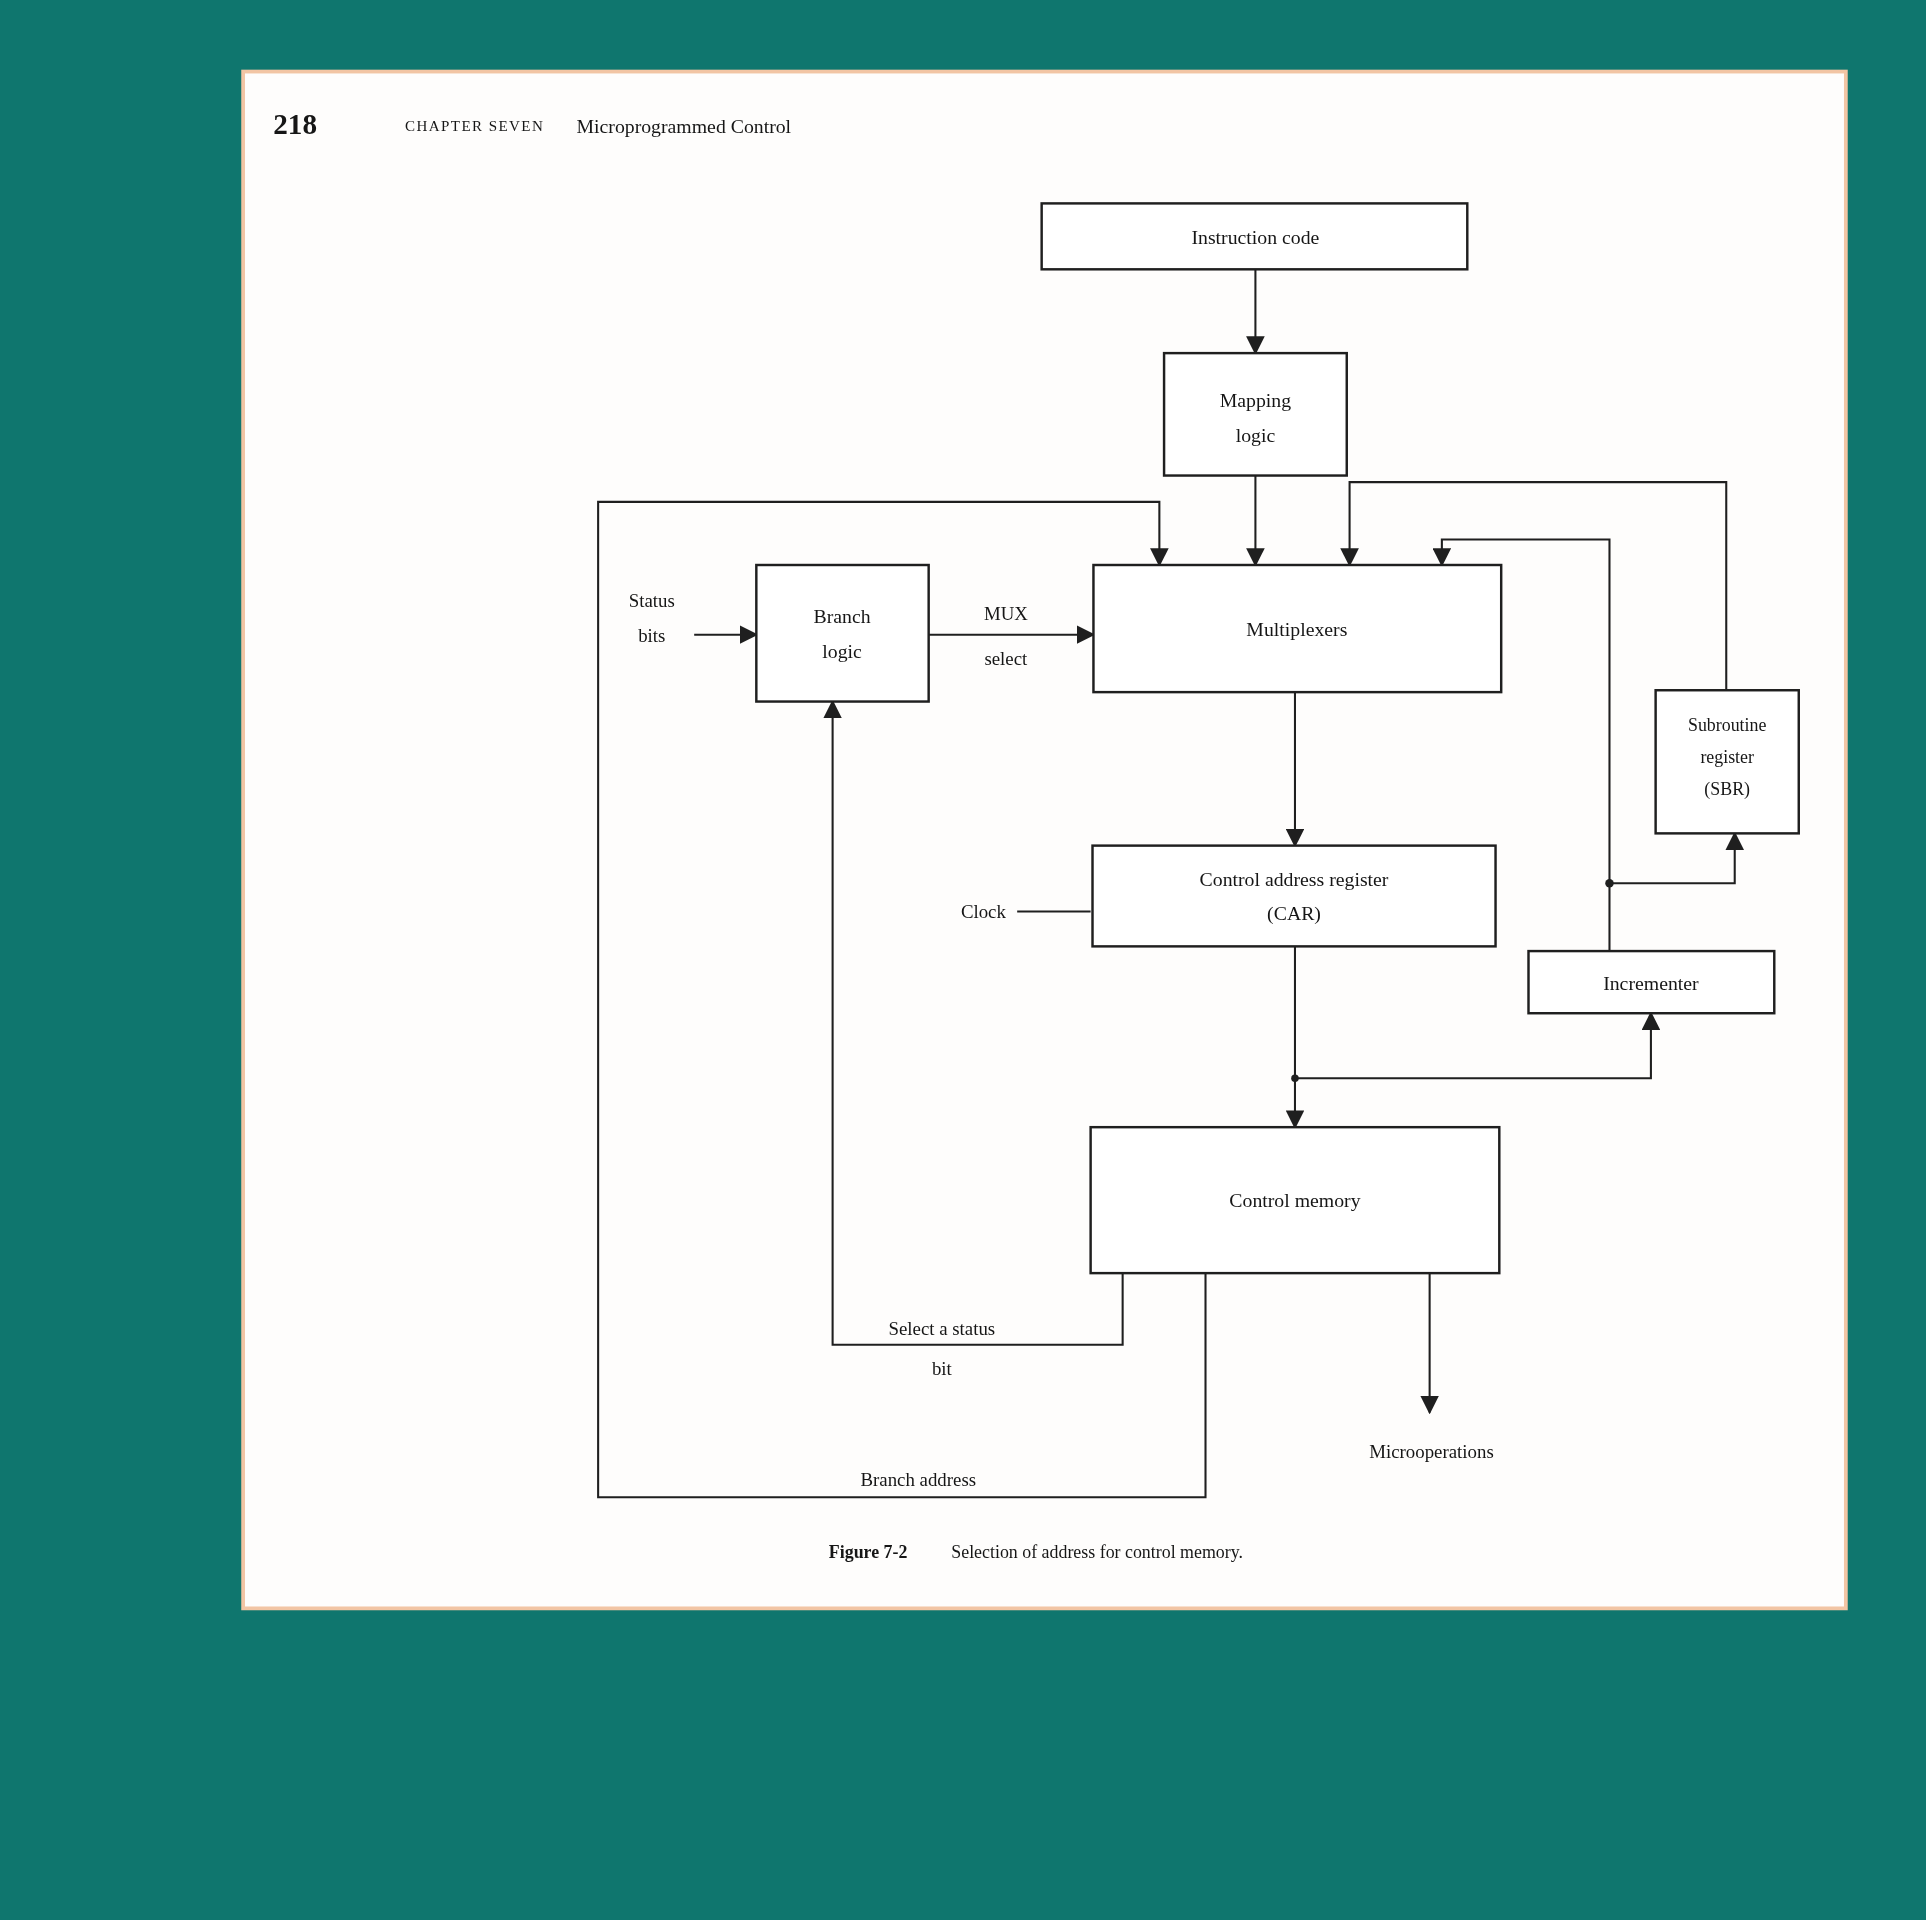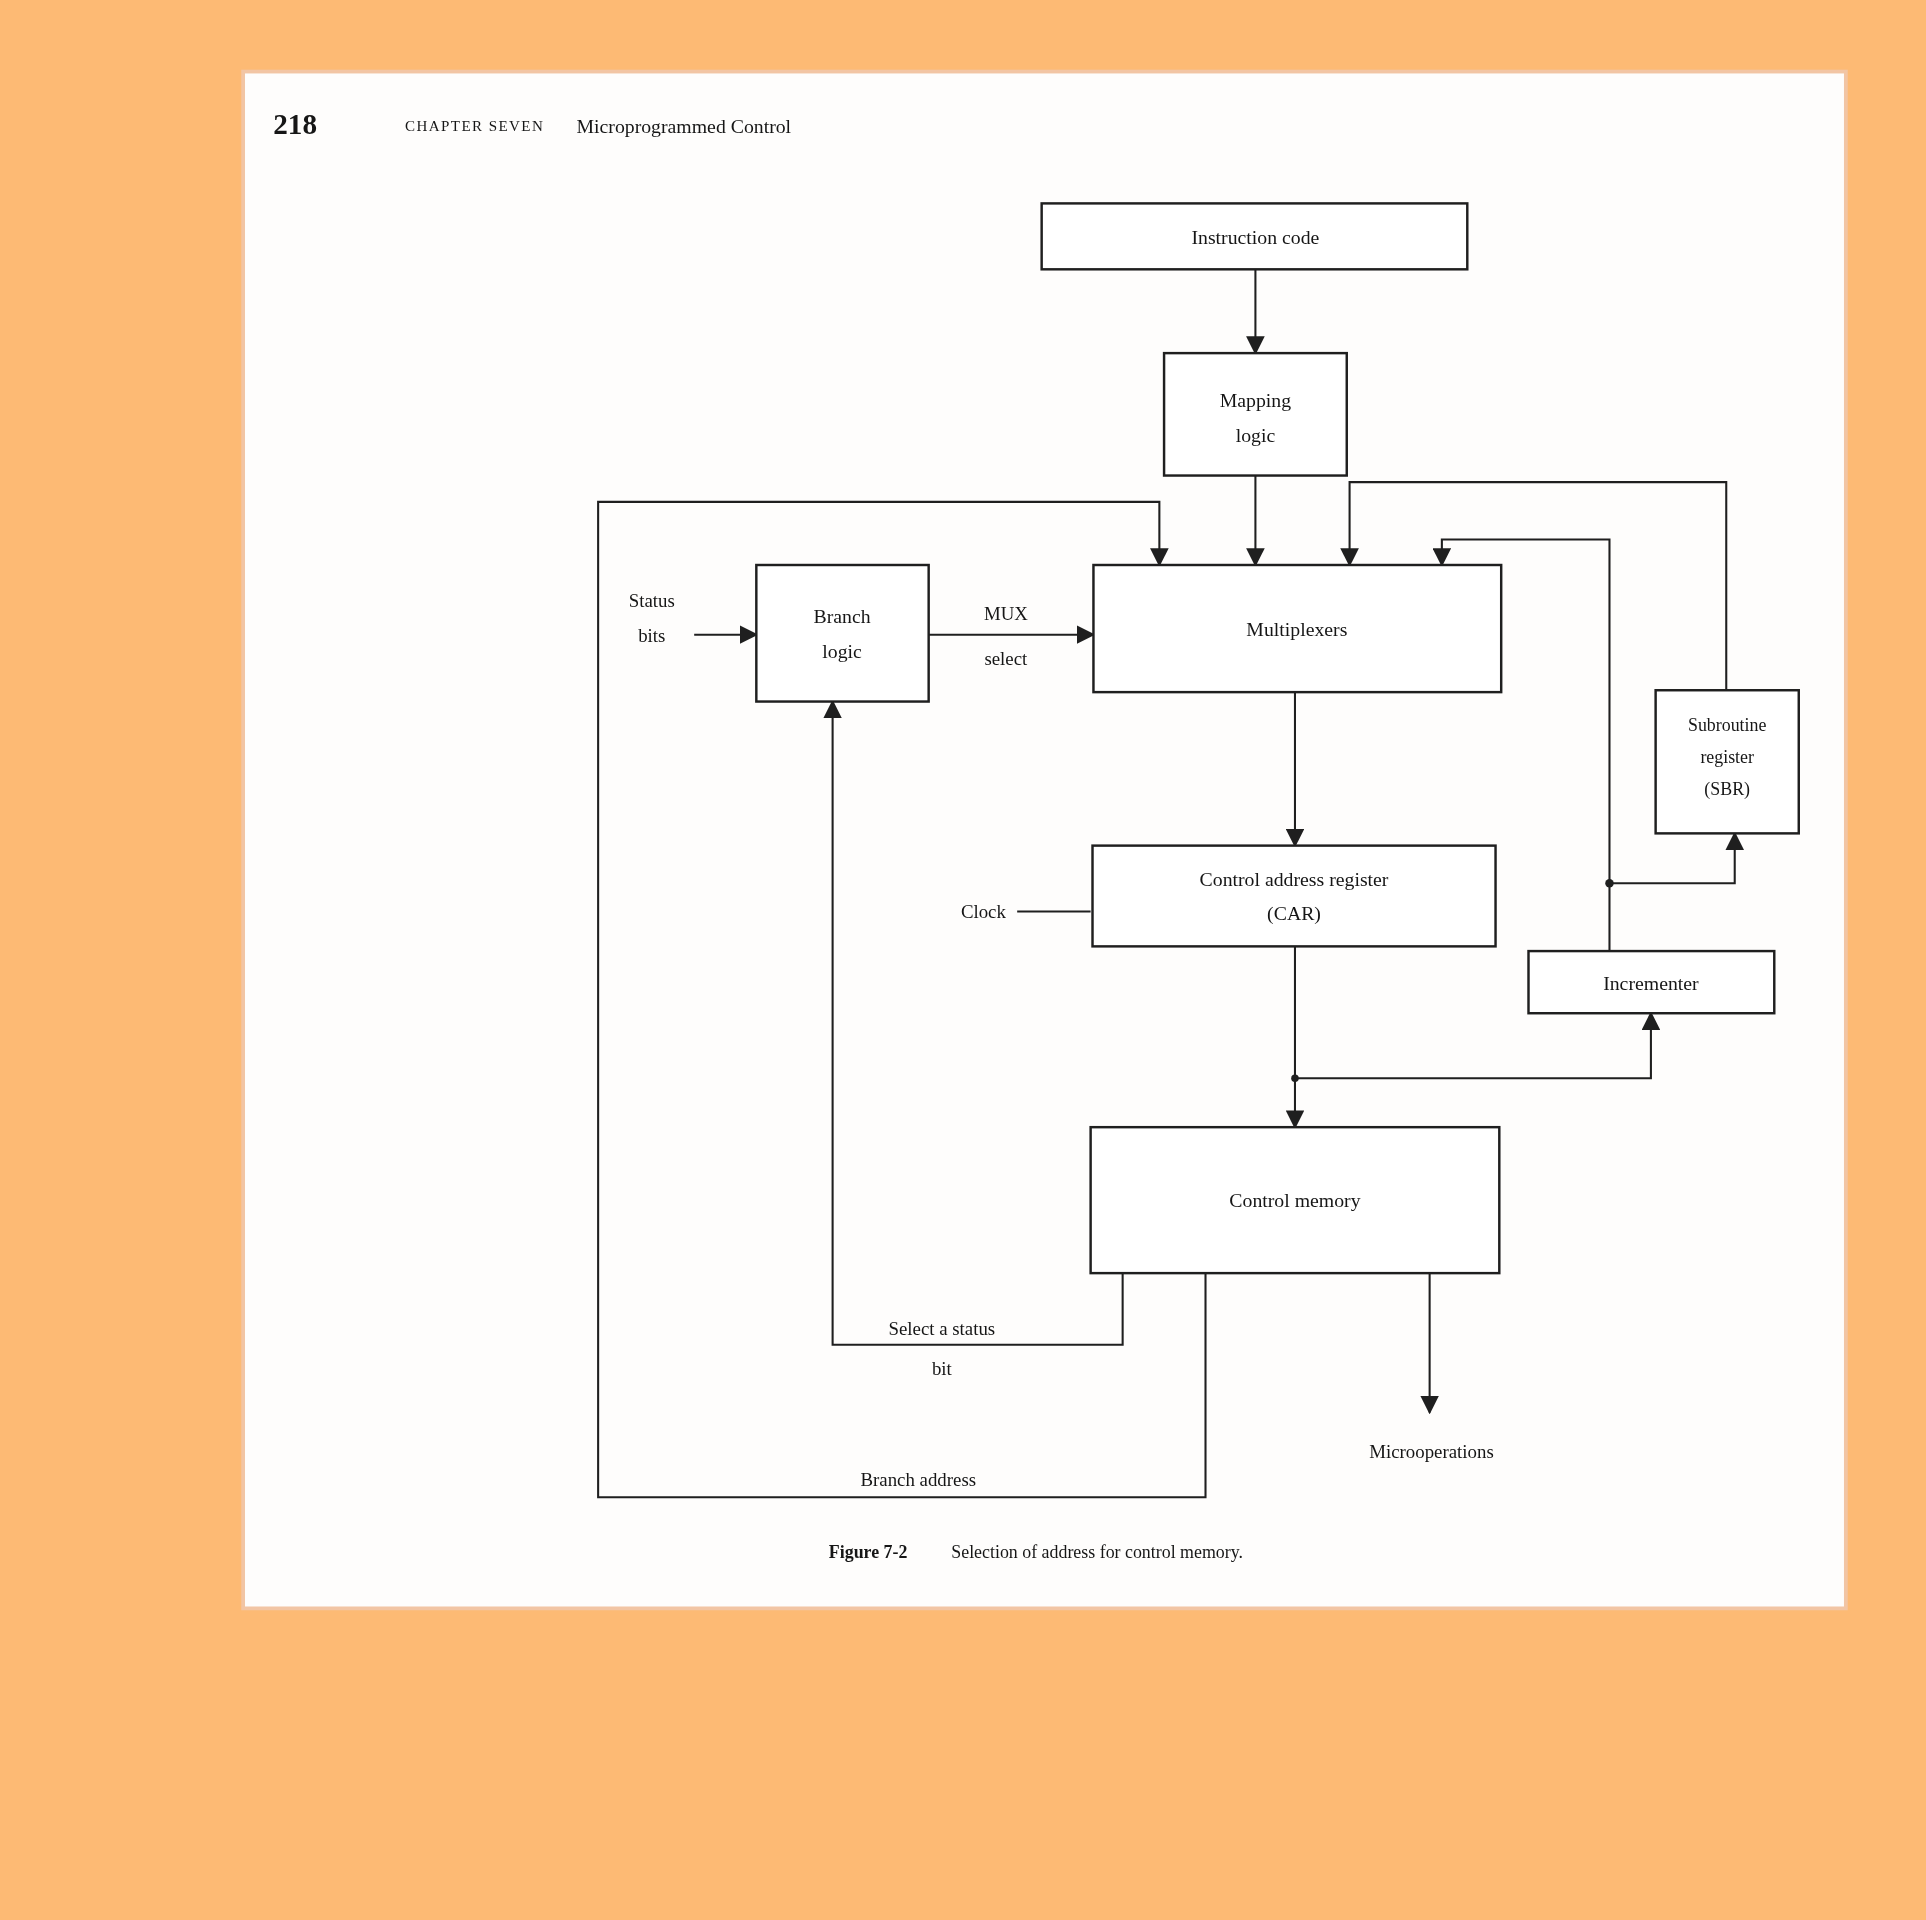--- a/index.html
+++ b/index.html
@@ -1,16 +1,16 @@
 <!DOCTYPE html>
 <html style="font-size:15px"><head>
 <meta charset="utf-8">
 <style>
   html,body{margin:0;padding:0;background:#ffffff;}
-  .canvas{position:relative;width:1927px;height:1921px;background:#fdba74;overflow:hidden;
+  .canvas{position:relative;width:1927px;height:1921px;background:#0f766e;overflow:hidden;
           font-family:"Liberation Serif","DejaVu Serif",serif;}
   svg text{fill:#161616;}
   .hdr-num{font-size:31px;font-weight:bold;}
   .hdr-chap{font-size:16px;letter-spacing:1.5px;}
   .hdr-title{font-size:21px;}
   .boxlabel{font-size:21px;}
   .boxlabel-sm{font-size:19px;}
   .freelabel{font-size:20px;}
   .caption-b{font-size:19px;font-weight:bold;}
   .caption-t{font-size:19px;}

